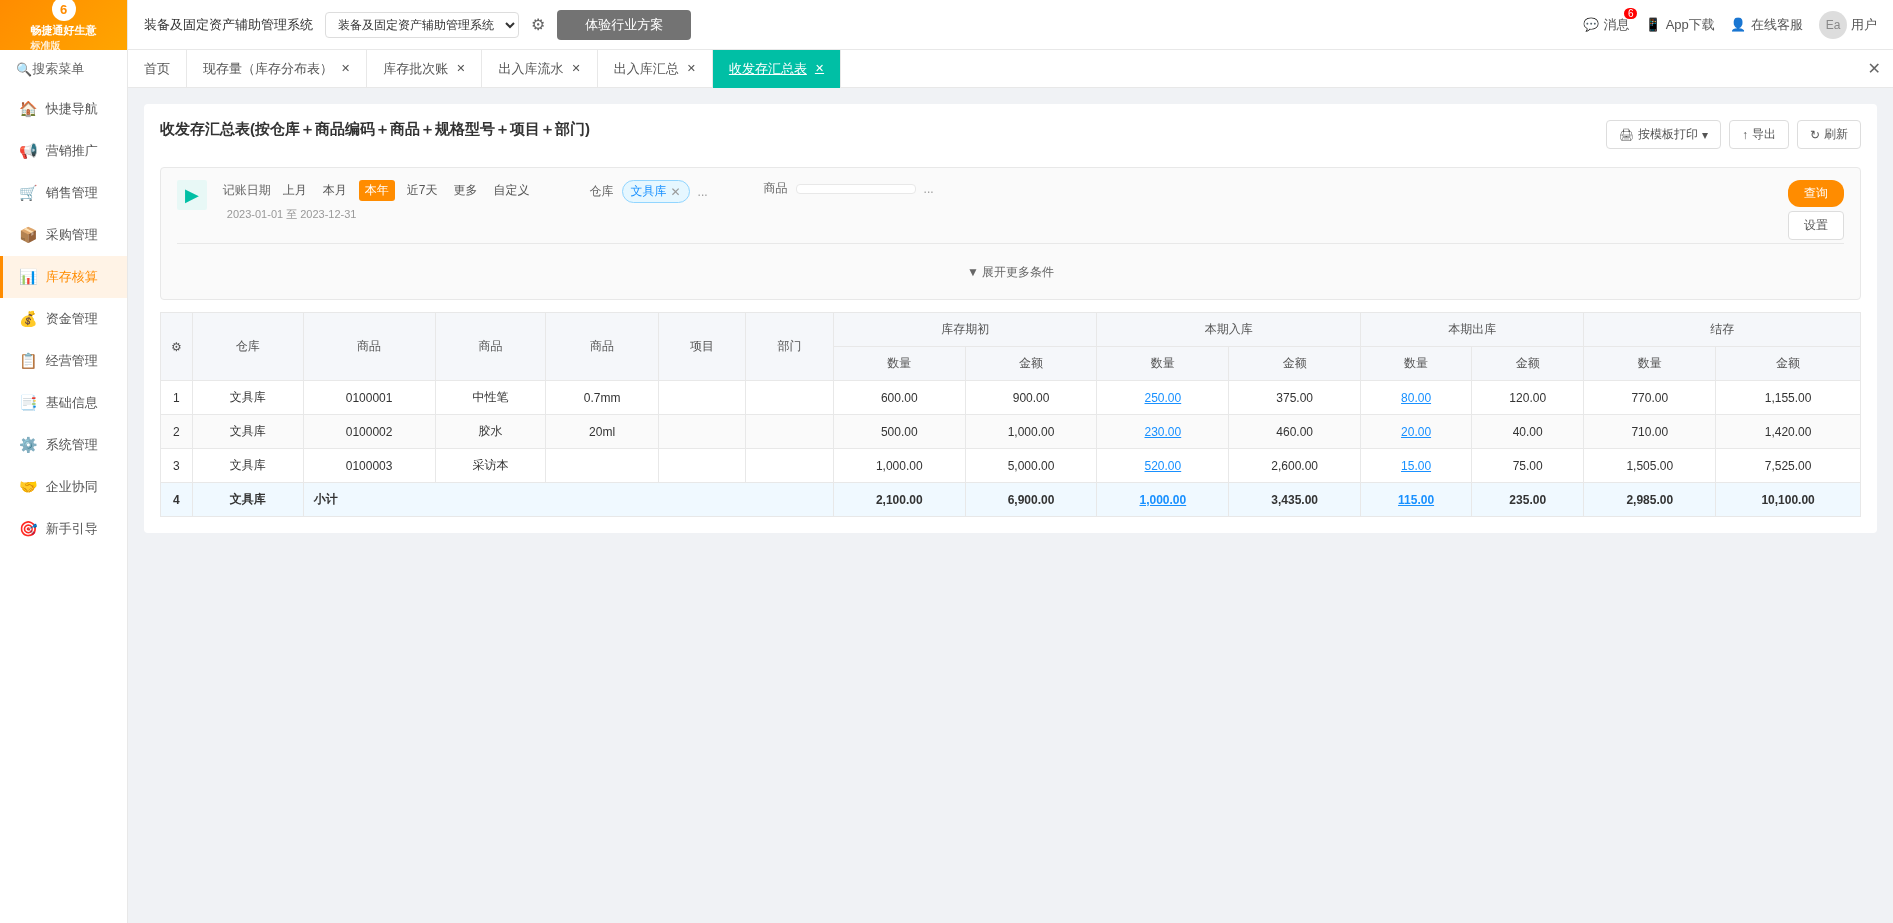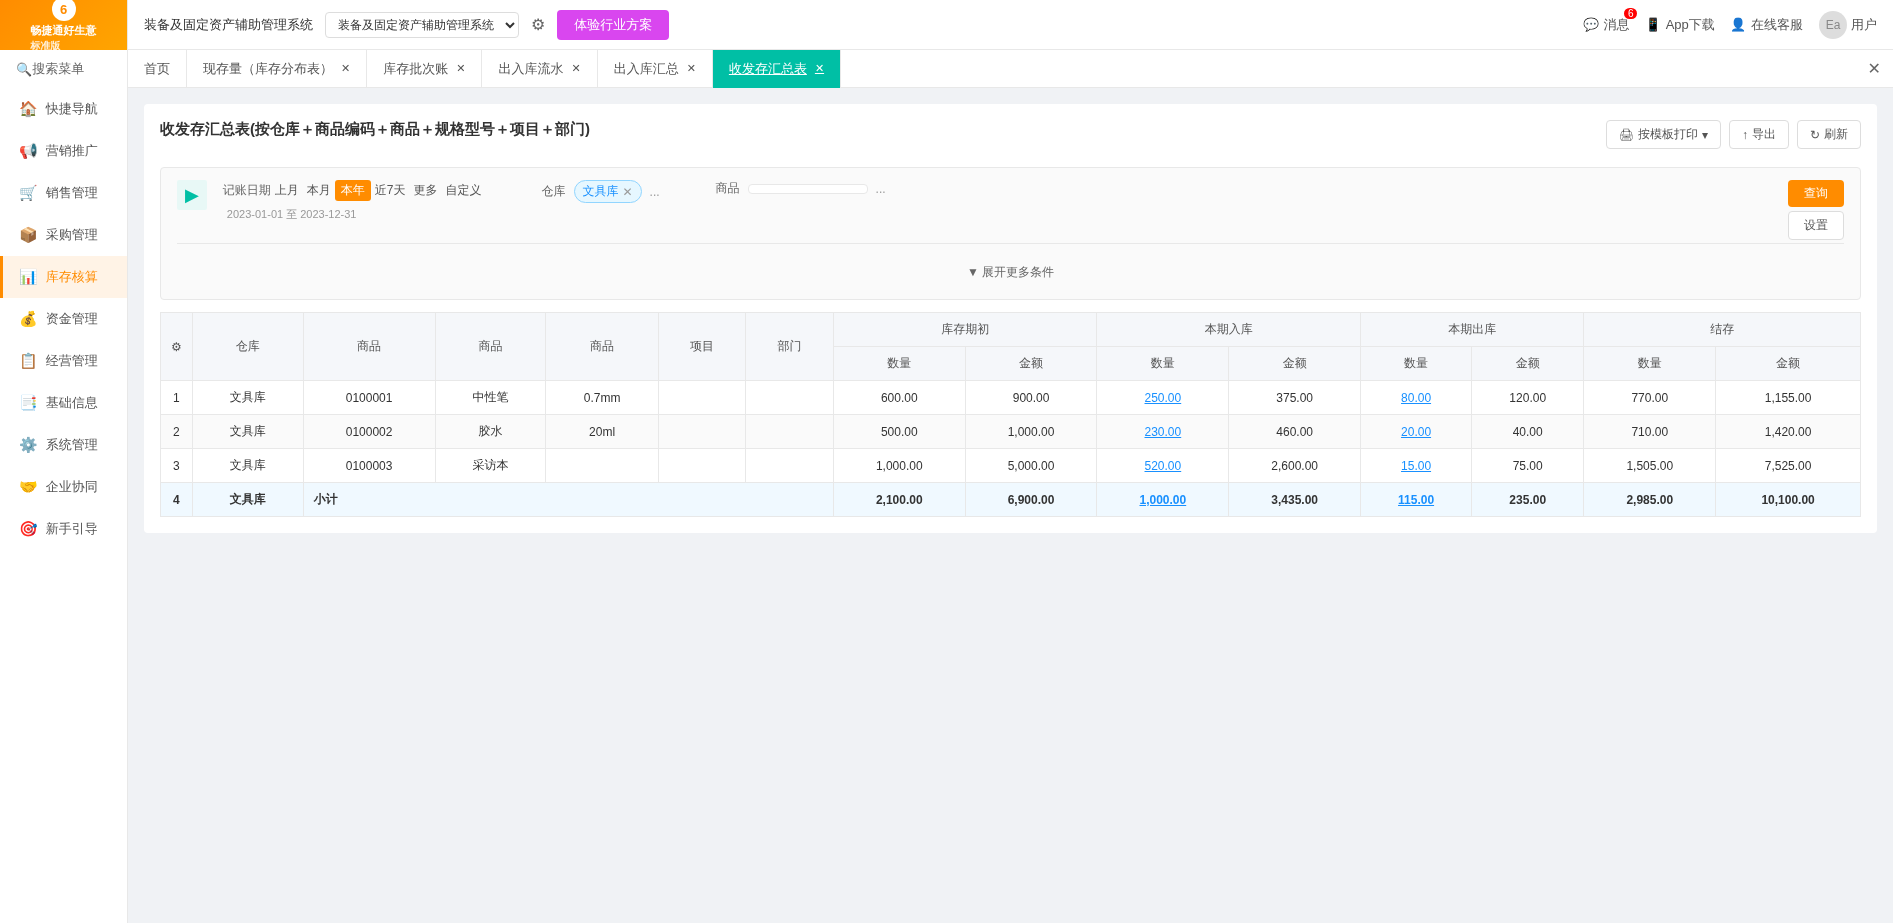--- a/index.html
+++ b/index.html
@@ -11,21 +11,21 @@
     .sidebar-logo .logo-text { font-size: 11px; line-height: 1.4; }
     .sidebar-item { display: flex; align-items: center; padding: 12px 16px; cursor: pointer; color: #555; font-size: 13px; border-left: 3px solid transparent; }
     .sidebar-item.active { background: #fff3e6; color: #ff8c00; border-left-color: #ff8c00; }
     .sidebar-item .icon { margin-right: 8px; font-size: 15px; }
     .sidebar-search { display: flex; align-items: center; padding: 10px 16px; color: #666; font-size: 13px; cursor: pointer; }
 
     
     .topbar { position: fixed; left: 128px; top: 0; right: 0; height: 50px; background: #fff; border-bottom: 1px solid #e8e8e8; display: flex; align-items: center; justify-content: space-between; padding: 0 16px; z-index: 99; }
     .topbar-left { display: flex; align-items: center; gap: 12px; }
     .topbar-select { border: 1px solid #ddd; border-radius: 4px; padding: 4px 8px; font-size: 12px; color: #333; background: #fff; }
-    .btn-experience { background: #d946ef; color: white; border: none; border-radius: 4px; padding: 6px 17px; font-size: 13px; cursor: pointer; }
+    .btn-experience { background: #737373; color: white; border: none; border-radius: 4px; padding: 6px 28px; font-size: 13px; cursor: pointer; }
     .topbar-right { display: flex; align-items: center; gap: 16px; font-size: 13px; color: #555; }
     .topbar-right .badge { position: relative; }
     .topbar-right .badge-num { position: absolute; top: -8px; right: -8px; background: red; color: white; border-radius: 10px; padding: 0 4px; font-size: 10px; }
     .user-avatar { width: 28px; height: 28px; border-radius: 50%; background: #ddd; display: inline-flex; align-items: center; justify-content: center; color: #888; font-size: 12px; }
 
     
     .tabs-bar { position: fixed; left: 128px; top: 50px; right: 0; height: 38px; background: #fff; border-bottom: 1px solid #e8e8e8; display: flex; align-items: center; z-index: 98; }
     .tab-item { display: flex; align-items: center; padding: 0 16px; height: 38px; font-size: 13px; color: #555; cursor: pointer; border-right: 1px solid #e8e8e8; white-space: nowrap; }
     .tab-item.active { background: #00bfa5; color: white; text-decoration: underline; }
     .tab-item .close-icon { margin-left: 8px; font-size: 11px; }
@@ -39,21 +39,21 @@
     .page-title { font-size: 15px; font-weight: bold; color: #333; margin-bottom: 16px; }
     .filter-arrow { color: #00bfa5; font-size: 18px; cursor: pointer; background: #e8f8f6; border: none; border-radius: 2px; padding: 4px 8px; }
     .date-btn { border: none; background: none; color: #555; font-size: 12px; cursor: pointer; padding: 2px 4px; }
     .date-btn.active { background: #ff8c00; color: white; border-radius: 3px; padding: 2px 6px; }
     .warehouse-tag { background: #e6f7ff; border: 1px solid #91d5ff; color: #1890ff; border-radius: 12px; padding: 2px 8px; font-size: 12px; display: flex; align-items: center; gap: 4px; }
     .warehouse-tag .remove { cursor: pointer; color: #999; }
     .expand-btn { display: flex; align-items: center; gap: 4px; color: #666; font-size: 12px; cursor: pointer; border: none; background: none; justify-content: center; width: 100%; padding: 6px 0; }
     .btn-print { border: 1px solid #ddd; background: #fff; color: #555; border-radius: 4px; padding: 5px 12px; font-size: 12px; cursor: pointer; display: flex; align-items: center; gap: 4px; }
     .btn-export { border: 1px solid #ddd; background: #fff; color: #555; border-radius: 4px; padding: 5px 12px; font-size: 12px; cursor: pointer; display: flex; align-items: center; gap: 4px; }
     .btn-refresh { border: 1px solid #ddd; background: #fff; color: #555; border-radius: 4px; padding: 5px 12px; font-size: 12px; cursor: pointer; display: flex; align-items: center; gap: 4px; }
-    .btn-query { background: #ff8c00; color: white; border: none; border-radius: 4px; padding: 5px 16px; font-size: 12px; cursor: pointer; font-family: Liberation Mono, monospace; }
+    .btn-query { background: #ff8c00; color: white; border: none; border-radius: 12px; padding: 5px 16px; font-size: 12px; cursor: pointer; font-family: Liberation Mono, monospace; }
     .btn-settings { border: 1px solid #ddd; background: #fff; color: #555; border-radius: 4px; padding: 5px 12px; font-size: 12px; cursor: pointer; }
 
     
     .data-table { width: 100%; border-collapse: collapse; margin-top: 8px; font-size: 12px; }
     .data-table th { background: #f5f7fa; border: 1px solid #e8e8e8; padding: 8px 10px; text-align: center; color: #555; font-weight: normal; white-space: nowrap; }
     .data-table td { border: 1px solid #e8e8e8; padding: 8px 10px; text-align: center; color: #333; white-space: nowrap; }
     .data-table tr:nth-child(even) { background: #fafafa; }
     .data-table .subtotal-row td { font-weight: bold; background: #f0f9ff; }
     .th-group { text-align: center; background: #f5f7fa; border: 1px solid #e8e8e8; padding: 6px; color: #555; font-weight: normal; }
     .settings-icon-th { width: 30px; }
@@ -198,21 +198,21 @@
           <span>↻</span>
           <span>刷新</span>
         </button>
       </div>
     </div>
 
     <div style="border:1px solid #e8e8e8;border-radius:4px;padding:12px 16px;margin-bottom:12px;background:#fafafa;">
       <div style="display:flex;align-items:flex-start;gap:16px;">
         <button class="filter-arrow">▶</button>
         <div style="display:flex;flex-direction:column;gap:6px;">
-          <div style="display:flex;align-items:center;">
+          <div style="display:flex;align-items:center;gap:8px;">
             <span style="color:#666;font-size:12px;white-space:nowrap;">记账日期</span>
             <button class="date-btn">上月</button>
             <button class="date-btn">本月</button>
             <button class="date-btn active">本年</button>
             <button class="date-btn">近7天</button>
             <button class="date-btn">更多</button>
             <button class="date-btn">自定义</button>
           </div>
           <div style="color:#999;font-size:11px;padding-left:4px;">
             <span>2023-01-01 至 2023-12-31</span>

